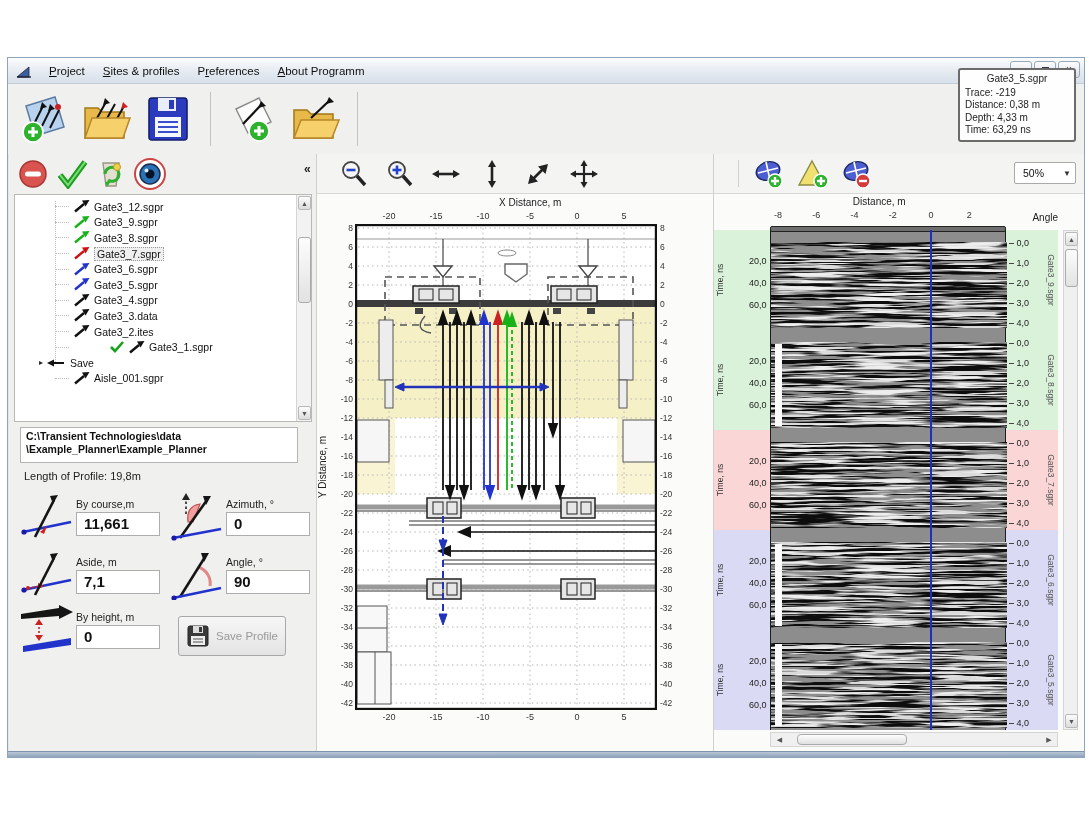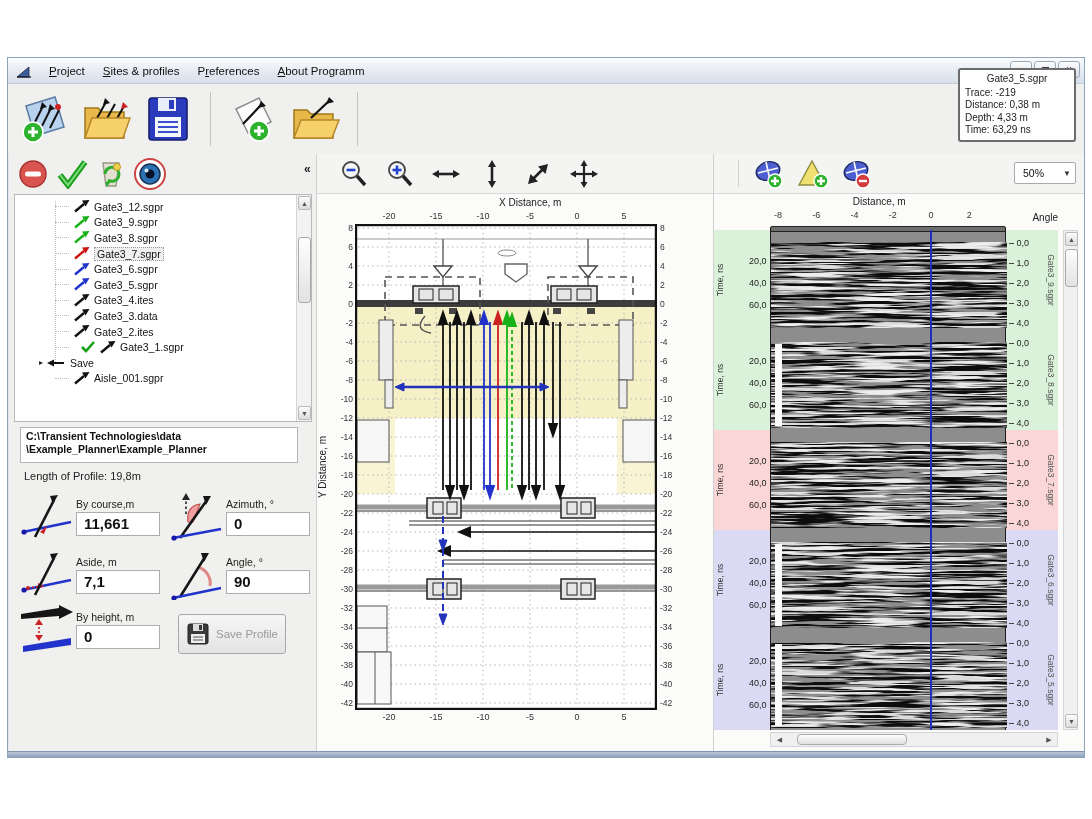--- a/index.html
+++ b/index.html
@@ -52,21 +52,21 @@
   .sb-thumb { position:absolute; left:1px; width:13px; background:linear-gradient(#fdfdfd,#e2e2e2);
     border:1px solid #aaa; border-radius:3px; }
   .tree { padding:4px 16px 0 0; position:relative; }
   .tree::before { content:""; position:absolute; left:40px; top:6px; bottom:24px; border-left:1px dotted #bbb; }
   .tree-row { display:flex; align-items:center; height:15.6px; padding-left:58px; font-size:10.5px; color:#111;
     position:relative; white-space:nowrap; cursor:default; }
   .tree-row .guide { position:absolute; left:40px; width:14px; border-top:1px dotted #bbb; }
   .tree-row.node { padding-left:24px; }
   .tree-row .tw { font-size:8px; margin-right:3px; color:#222; }
   .tree-row .ticon, .tree-row .chk { margin-right:4px; flex:0 0 auto; }
-  .tree-row.indent2 { padding-left:66px; }
+  .tree-row.indent2 { padding-left:95px; }
   .tree-row.selected .tlabel { background:#efefef; border:1px dotted #999; padding:0 2px; }
 
   .path-box { margin:5px 14px 0 6px; background:#fff; border:1px solid #b5b5b5; padding:2px 5px;
     font-size:10.5px; font-weight:bold; color:#111; line-height:13px; height:36px; }
   .length-label { margin:7px 0 0 10px; font-size:11px; color:#222; }
 
   .form { margin-top:6px; padding-left:4px; }
   .form-grid { display:grid; grid-template-columns:150px 150px; grid-auto-rows:58px; }
   .field { display:flex; align-items:center; }
   .field .ficon { width:58px; flex:0 0 auto; display:flex; justify-content:center; }
@@ -334,21 +334,21 @@
                   <polygon points="9,0.5 16.5,0 12.5,6.5" fill="#2233cc"></polygon>
                 </svg>
                 <span class="tlabel">Gate3_5.sgpr</span>
               </div>
               <div class="tree-row">
                 <span class="guide"></span>
                 <svg class="ticon" width="17" height="13" viewBox="0 0 17 13">
                   <line x1="2" y1="11.5" x2="11" y2="4" stroke="#111111" stroke-width="2.4"></line>
                   <polygon points="9,0.5 16.5,0 12.5,6.5" fill="#111111"></polygon>
                 </svg>
-                <span class="tlabel">Gate3_4.ites</span>
+                <span class="tlabel">Gate3_4.sgpr</span>
               </div>
               <div class="tree-row">
                 <span class="guide"></span>
                 <svg class="ticon" width="17" height="13" viewBox="0 0 17 13">
                   <line x1="2" y1="11.5" x2="11" y2="4" stroke="#111111" stroke-width="2.4"></line>
                   <polygon points="9,0.5 16.5,0 12.5,6.5" fill="#111111"></polygon>
                 </svg>
                 <span class="tlabel">Gate3_3.data</span>
               </div>
               <div class="tree-row">
@@ -460,21 +460,21 @@
                 <line x1="3" y1="48" x2="51" y2="38" stroke="#2233cc" stroke-width="2.4"></line>
                     <circle cx="4" cy="48" r="2.6" fill="#1a1aa8"></circle>
               </svg>
             </span>
             <span class="fcol">
               <div class="flabel">Angle, °</div>
               <div class="fvalue">90</div>
             </span>
           </div>
         </div>
-        <div style="display:flex; align-items:flex-start;">
+        <div style="display:flex; align-items:flex-end;">
           <div class="field" style="width:150px;">
             <span class="ficon">
               <svg width="56" height="52" viewBox="0 0 56 52">
                 <polygon points="2,10 40,4 40,1 54,8 40,15 40,12 2,15" fill="#151515"></polygon>
                 <line x1="20" y1="19" x2="20" y2="33" stroke="#cc2222" stroke-width="1.6" stroke-dasharray="2 2"></line>
                 <polygon points="16,21 24,21 20,15" fill="#cc2222"></polygon>
                     <polygon points="16,31 24,31 20,37" fill="#cc2222"></polygon>
                 <polygon points="4,42 52,34 52,41 4,48" fill="#2233cc"></polygon>
               </svg>
             </span>

